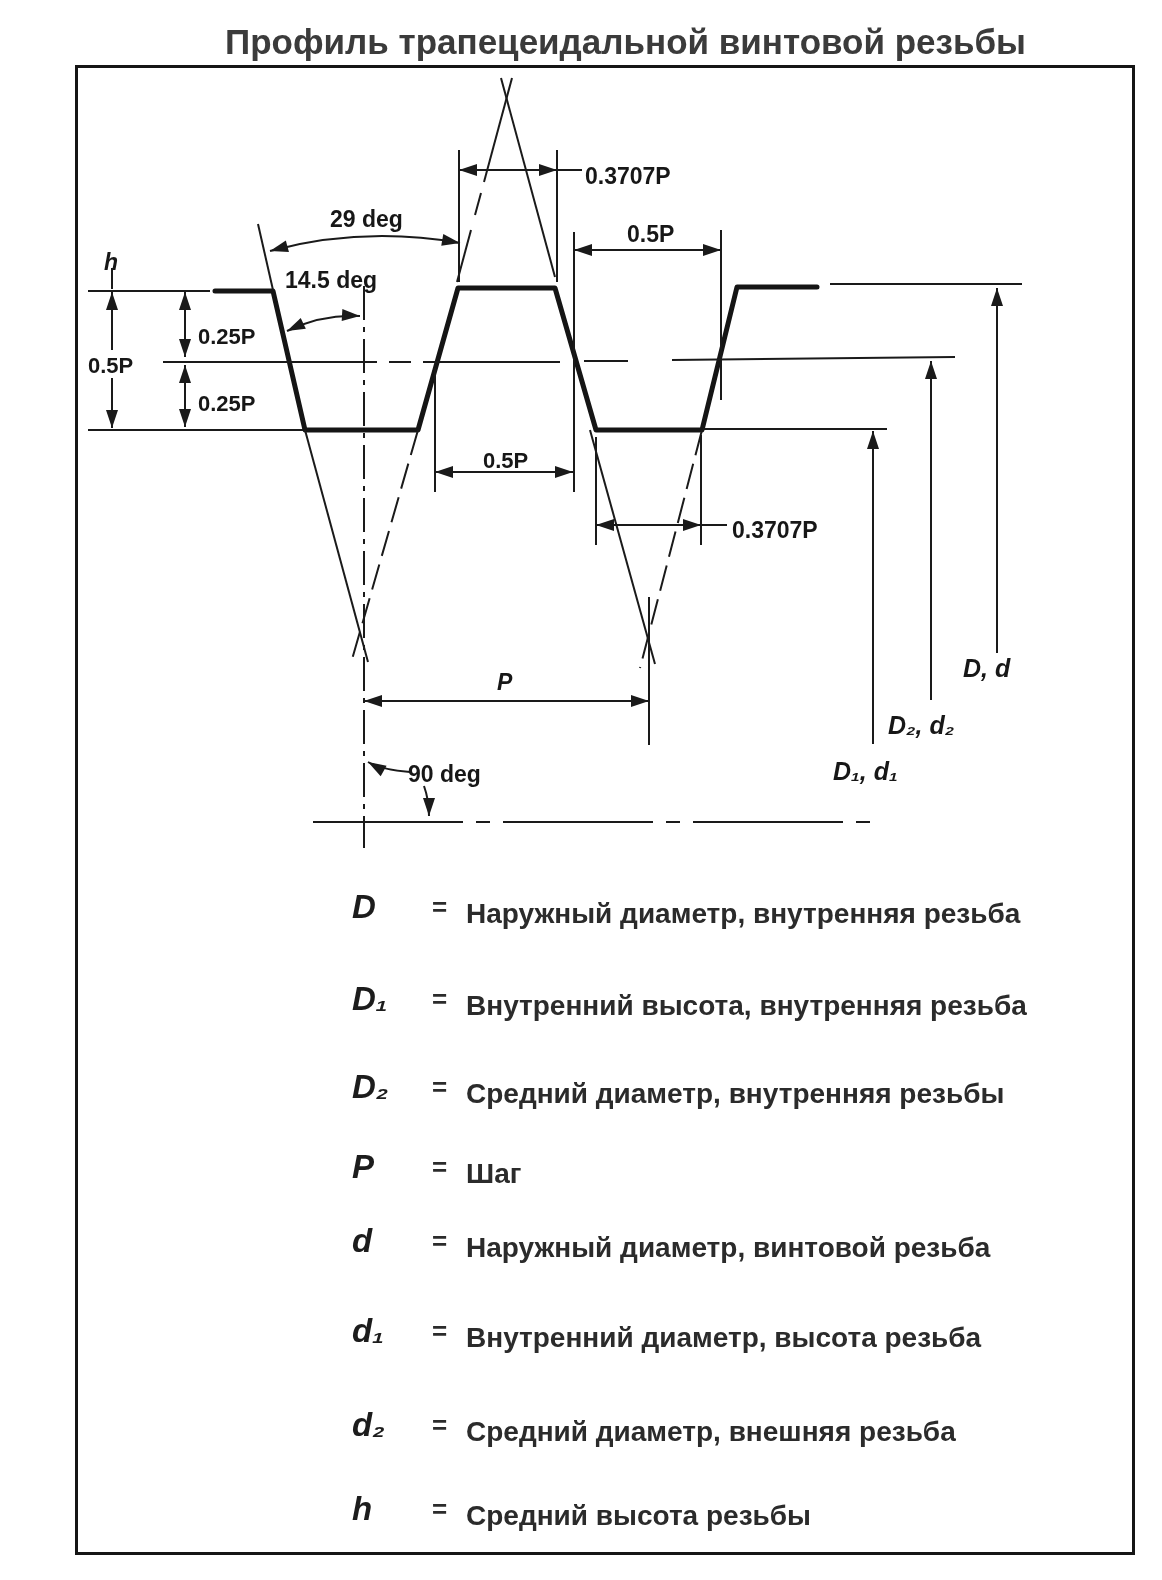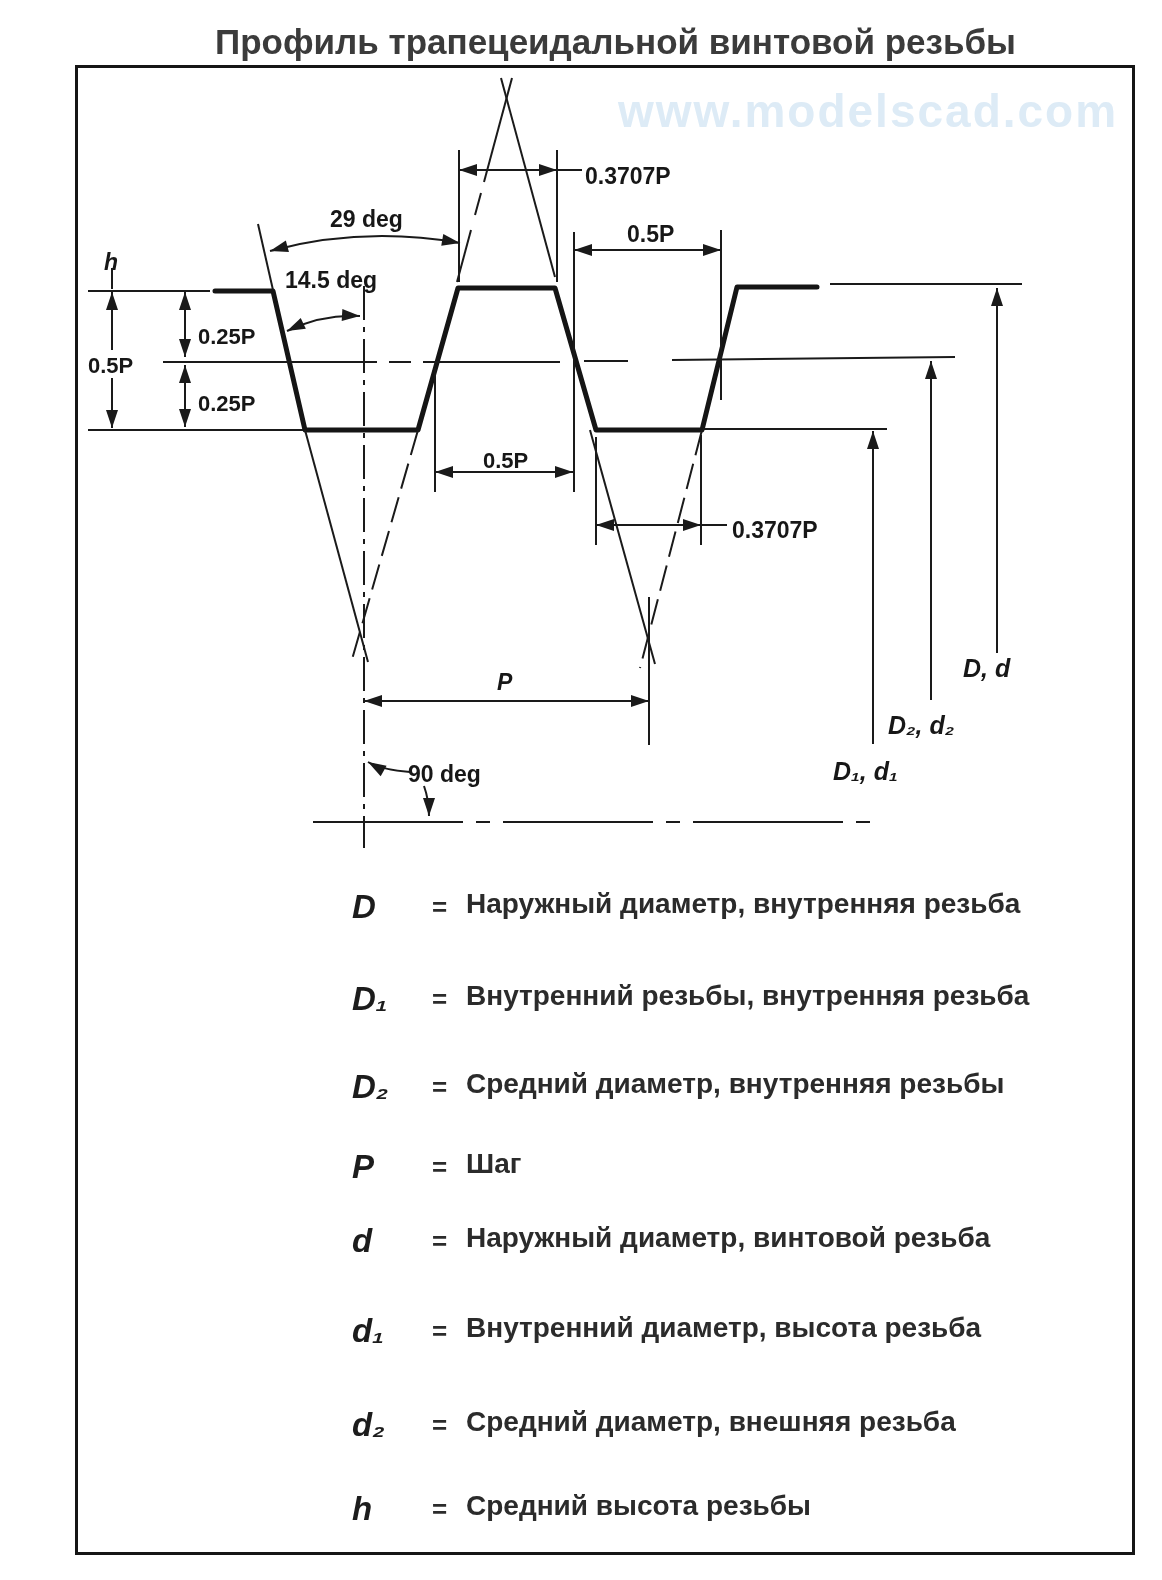--- a/index.html
+++ b/index.html
@@ -1,21 +1,21 @@
 <!DOCTYPE html>
 <html><head>
 <meta charset="utf-8">
 <style>
   html,body{margin:0;padding:0;background:#fff;}
   #stage{
     position:relative;width:1162px;height:1580px;background:#ffffff;
     font-family:"Liberation Sans", sans-serif;overflow:hidden;
   }
   .title{
-    position:absolute;left:83px;top:22px;width:1065px;text-align:center;
+    position:absolute;left:93px;top:22px;width:1065px;text-align:center;
     font-size:35px;font-weight:bold;color:#3b3b3b;letter-spacing:0px;
   }
   .watermark{
     position:absolute;left:618px;top:84px;
     font-size:46px;font-weight:bold;color:#ddebf6;letter-spacing:2px;
     user-select:none;
   }
   .frame{
     position:absolute;left:75px;top:65px;width:1060px;height:1490px;
     border:3px solid #151515;box-sizing:border-box;
@@ -34,29 +34,28 @@
   .lbl{font-size:23px;font-weight:bold;}
   .lbl-sm{font-size:22px;font-weight:bold;}
   .lbl-it{font-size:23px;font-weight:bold;font-style:italic;}
   .lbl-big-it{font-size:25px;font-weight:bold;font-style:italic;}
   .legend-row{position:absolute;height:44px;color:#2b2b2b;}
   .legend-sym{
     position:absolute;left:352px;width:78px;
     font-size:33px;font-weight:bold;font-style:italic;color:#1c1c1c;
   }
   .legend-eq{position:absolute;left:432px;font-size:26px;font-weight:bold;top:4px;}
-  .legend-text{position:absolute;left:466px;font-size:28px;font-weight:bold;white-space:nowrap;top:0;}
+  .legend-text{position:absolute;left:466px;font-size:28px;font-weight:bold;white-space:nowrap;top:10px;}
 </style>
 </head>
 <body>
 
 <div id="stage">
 
   <div class="title">Профиль трапецеидальной винтовой резьбы</div>
-  <div class="watermark">www.modelscad.com</div>
   <div class="frame"></div>
 
   <svg class="draw" width="1162" height="1580" viewBox="0 0 1162 1580">
     <defs>
       <marker id="arr" markerUnits="userSpaceOnUse" markerWidth="20" markerHeight="14" refX="19" refY="7" orient="auto-start-reverse">
         <path d="M1,1 L19,7 L1,13 Z" fill="#1a1a1a"></path>
       </marker>
     </defs>
 
     <g>
@@ -147,21 +146,21 @@
 
   <div>
     <div class="legend-row" style="top:888px;">
       <span class="legend-sym">D</span>
       <span class="legend-eq">=</span>
       <span class="legend-text">Наружный диаметр, внутренняя резьба</span>
     </div>
     <div class="legend-row" style="top:980px;">
       <span class="legend-sym">D₁</span>
       <span class="legend-eq">=</span>
-      <span class="legend-text">Внутренний резьбы, внутренняя резьба</span>
+      <span class="legend-text">Внутренний высота, внутренняя резьба</span>
     </div>
     <div class="legend-row" style="top:1068px;">
       <span class="legend-sym">D₂</span>
       <span class="legend-eq">=</span>
       <span class="legend-text">Средний диаметр, внутренняя резьбы</span>
     </div>
     <div class="legend-row" style="top:1148px;">
       <span class="legend-sym">P</span>
       <span class="legend-eq">=</span>
       <span class="legend-text">Шаг</span>

